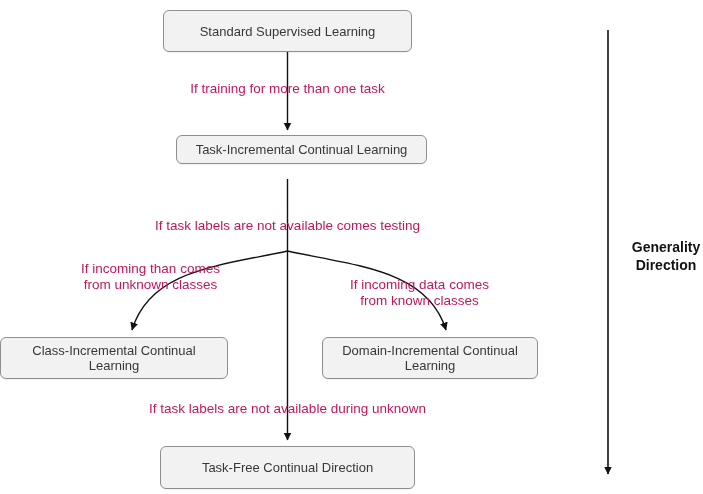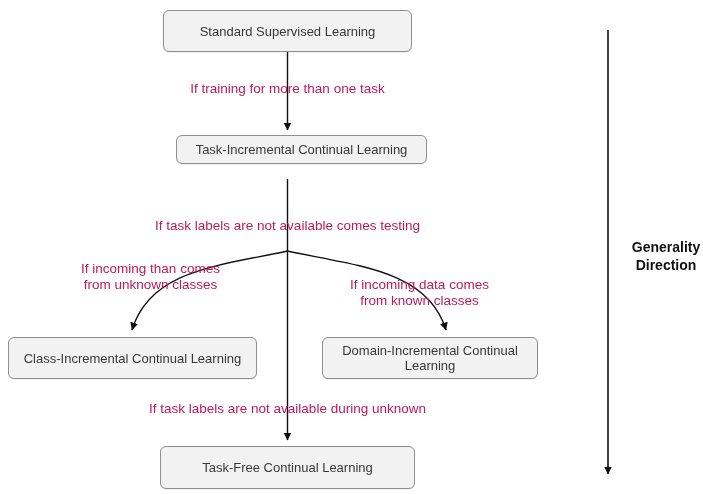--- a/index.html
+++ b/index.html
@@ -77,23 +77,23 @@
   <div class="edge-label nowrap" style="left:127px; top:81px; width:321px;">If training for more than one task</div>
 
   <div class="node" style="left:176px; top:135px; width:251px; height:29px;text-align:center;">Task-Incremental Continual Learning</div>
 
   <div class="edge-label nowrap" style="left:127px; top:218px; width:321px;">If task labels are not available comes testing</div>
 
   <div class="edge-label" style="left:73px; top:261px; width:155px;">If incoming than comes from unknown classes</div>
 
   <div class="edge-label" style="left:342px; top:261px; width:155px;margin-top:16px;">If incoming data comes from known classes</div>
 
-  <div class="node" style="left:8px; top:337px; width:249px; height:42px;">Class-Incremental Continual Learning</div>
+  <div class="node" style="left:0; top:337px; width:228px; height:42px;">Class-Incremental Continual Learning</div>
 
   <div class="node" style="left:322px; top:337px; width:216px; height:42px;">Domain-Incremental Continual Learning</div>
 
   <div class="edge-label nowrap" style="left:127px; top:401px; width:321px;">If task labels are not available during unknown</div>
 
-  <div class="node" style="left:160px; top:446px; width:255px; height:43px;">Task-Free Continual Learning</div>
+  <div class="node" style="left:160px; top:446px; width:255px; height:43px;">Task-Free Continual Direction</div>
 
   <div class="axis-label" style="left:626px; top:239px; width:80px;">Generality Direction</div>
 
 </div>
 
 </body></html>

